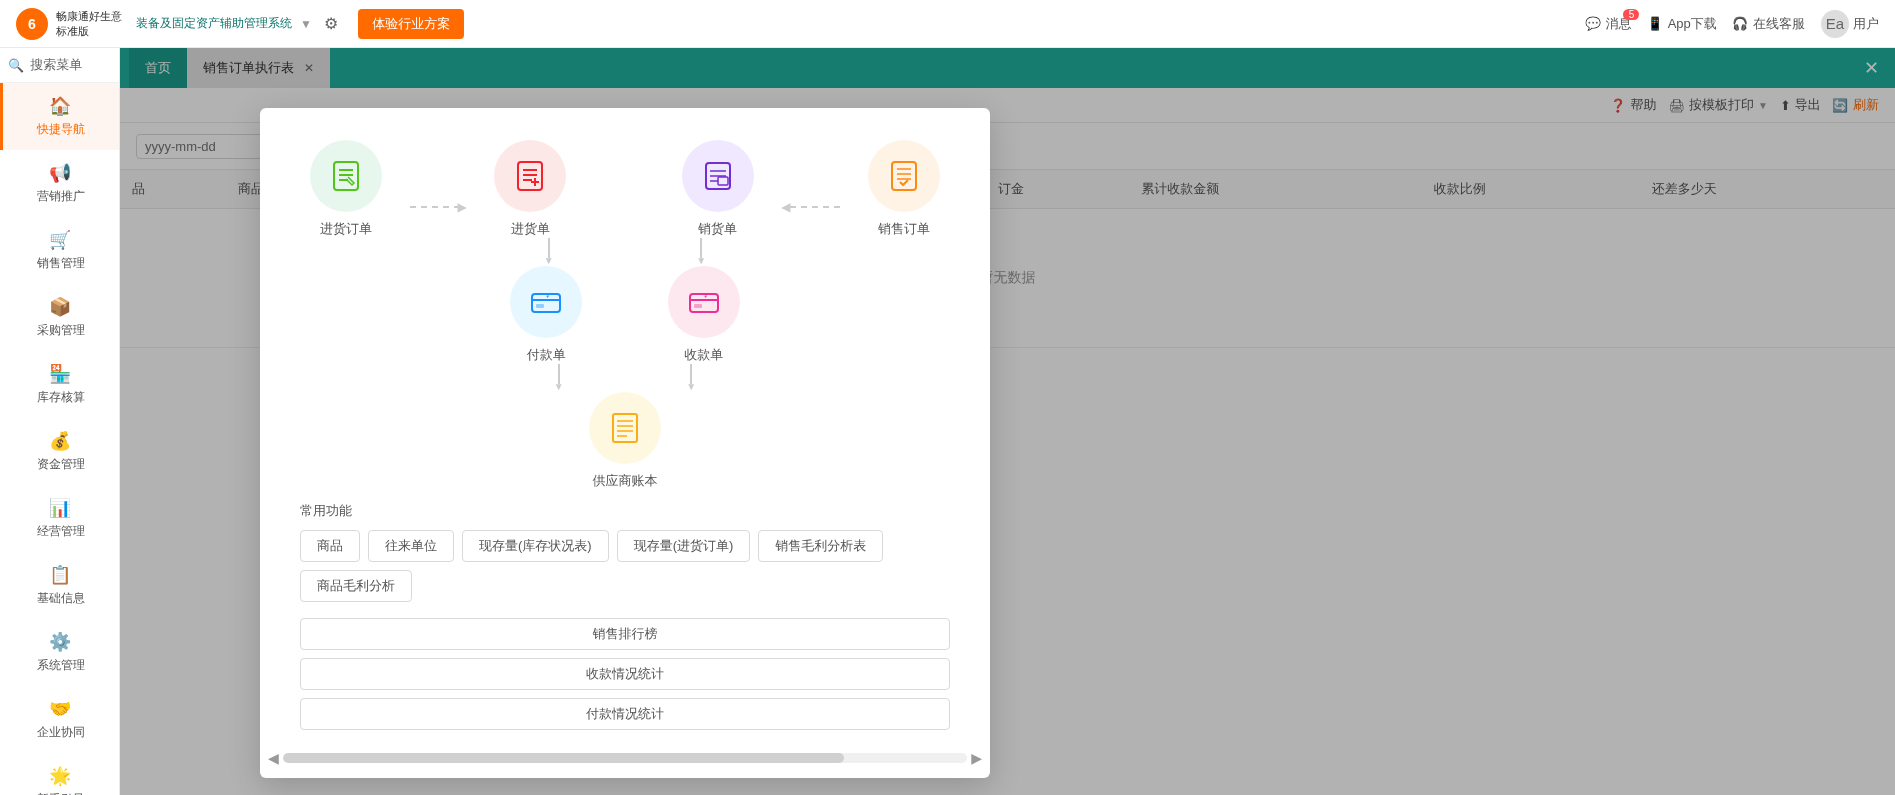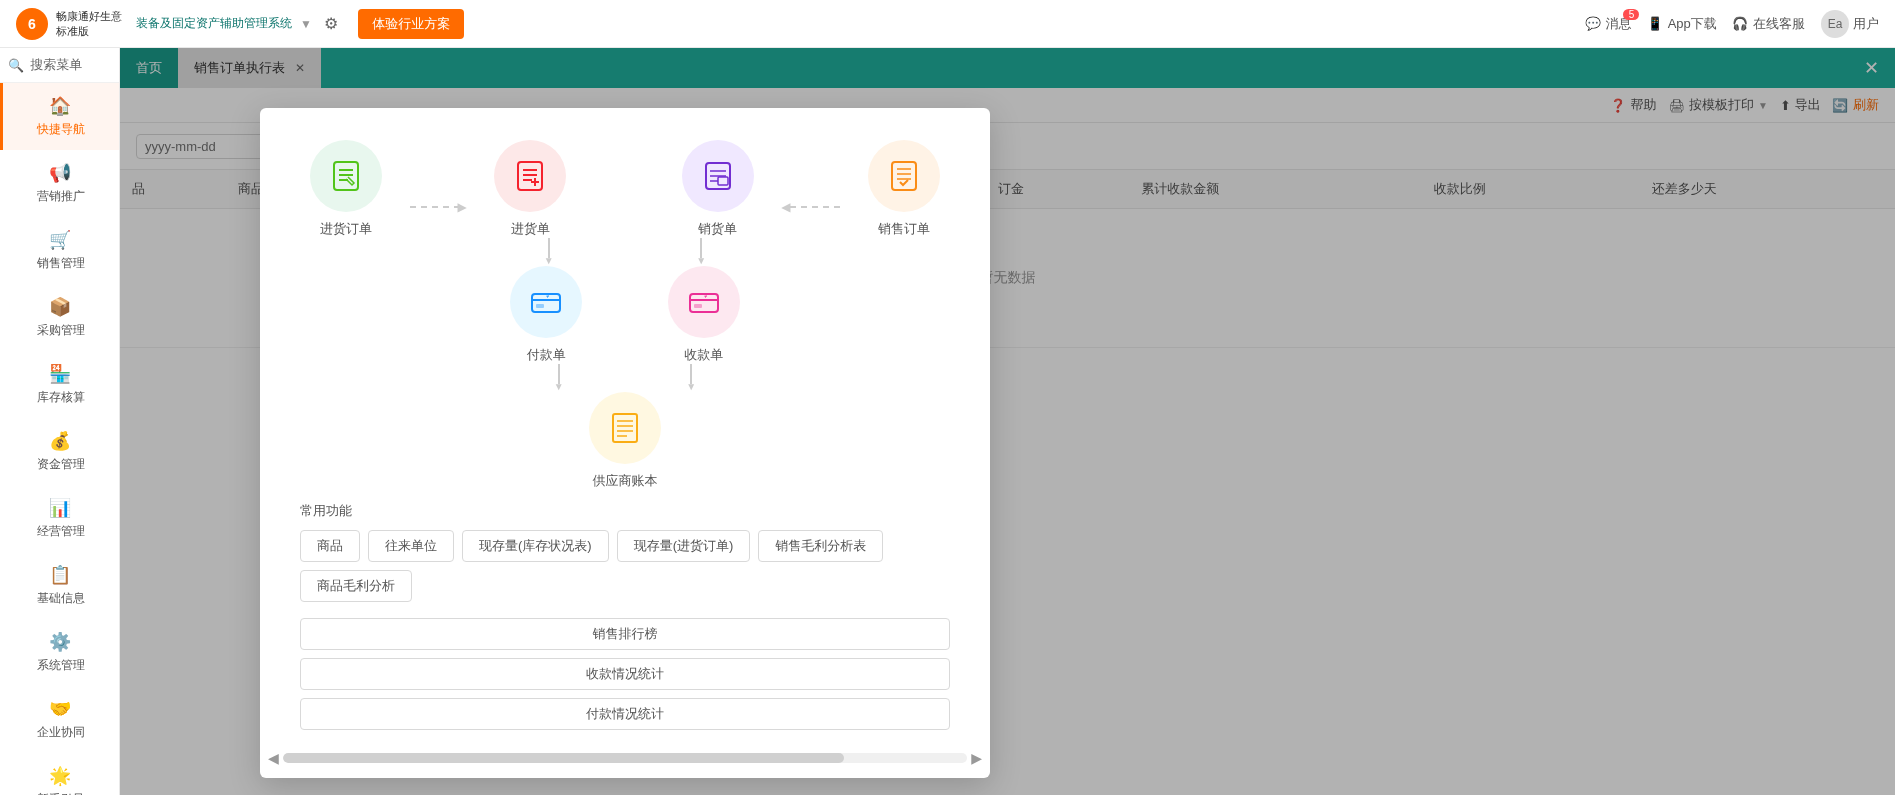--- a/index.html
+++ b/index.html
@@ -47,21 +47,21 @@
     .header-icon-item {
       display: flex; align-items: center; gap: 4px; color: #555; font-size: 13px; cursor: pointer; position: relative;
     }
     .badge {
       background: #ff4d4f; color: #fff; font-size: 10px;
       border-radius: 8px; padding: 0 4px; min-width: 16px; text-align: center;
       position: absolute; top: -6px; right: -8px;
     }
     .user-avatar {
       width: 28px; height: 28px; background: #ddd; border-radius: 50%;
-      display: flex; align-items: center; justify-content: center; font-size: 12px; color: #666;
+      display: flex; align-items: center; justify-content: center; font-size: 15px; color: #666;
     }
 
     
     .layout { display: flex; height: calc(100vh - 48px); }
 
     
     .sidebar {
       width: 120px; background: #fff; border-right: 1px solid #e8e8e8;
       display: flex; flex-direction: column; overflow-y: auto; flex-shrink: 0;
     }
@@ -75,21 +75,21 @@
     }
     .sidebar-item.active { background: #fff5f0; border-left-color: #ff6b00; color: #ff6b00; }
     .sidebar-item .s-icon { font-size: 18px; }
 
     
     .main-content { flex: 1; display: flex; flex-direction: column; overflow: hidden; position: relative; }
 
     
     .tab-bar {
       background: #20b2a0; height: 40px; display: flex; align-items: center;
-      padding: 0 0 0 0; flex-shrink: 0;
+      padding: 0 0 0 9px; flex-shrink: 0;
     }
     .tab-item {
       height: 40px; display: flex; align-items: center; padding: 0 16px;
       color: #fff; font-size: 13px; cursor: pointer; gap: 6px;
     }
     .tab-item.home { background: #1a9e8d; }
     .tab-item.active-tab { background: #e5e5e5; color: #333; }
     .tab-close { color: #666; font-size: 12px; margin-left: 4px; }
     .tab-close-main { color: #fff; margin-left: auto; margin-right: 16px; cursor: pointer; font-size: 16px; }
 

